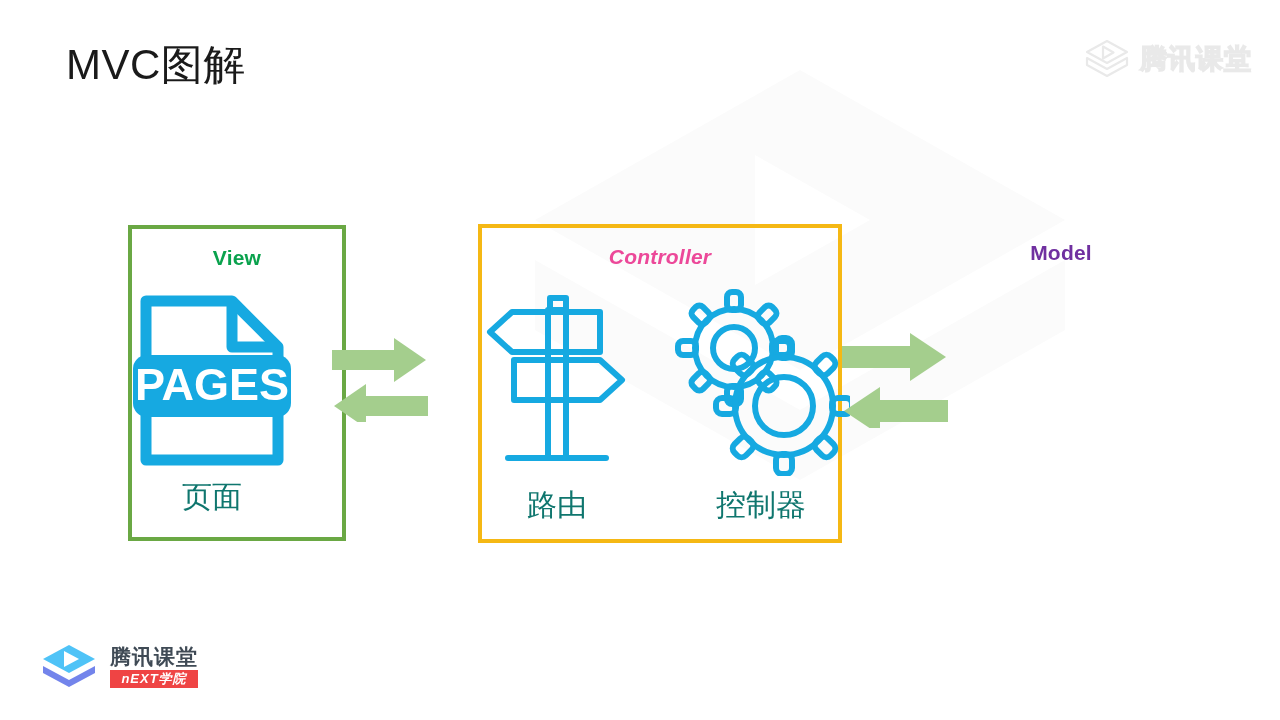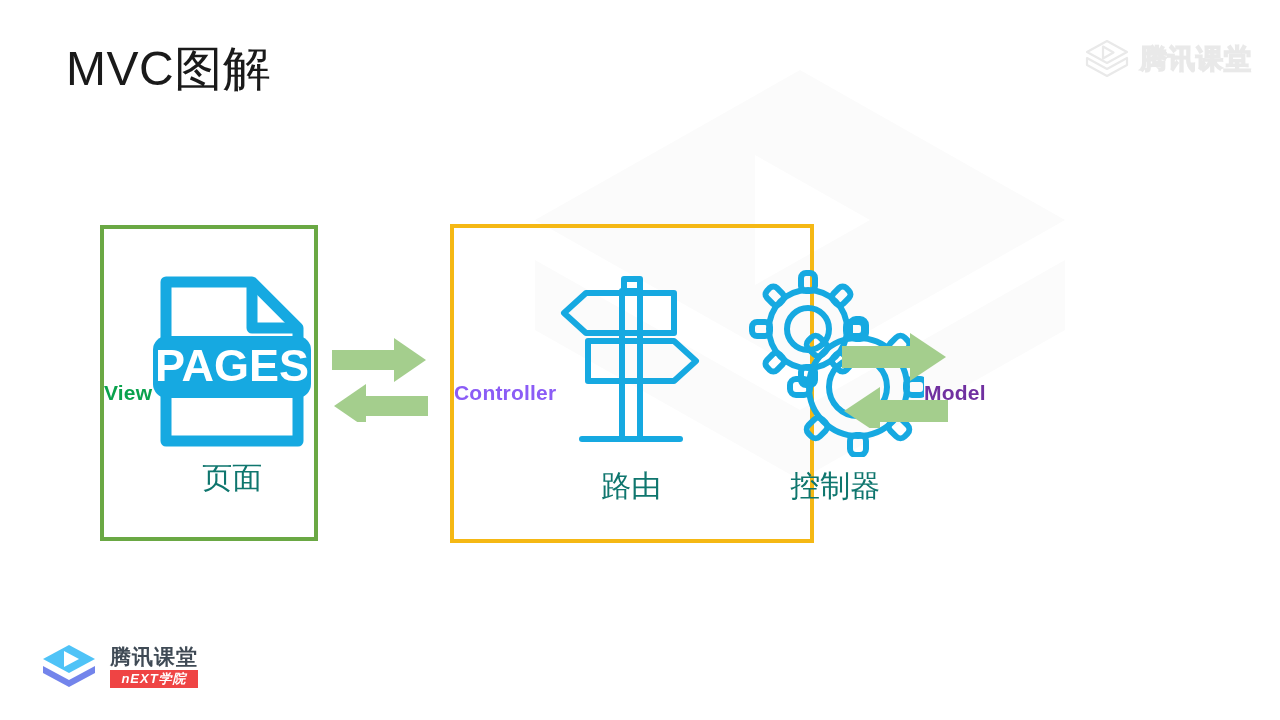--- a/index.html
+++ b/index.html
@@ -24,21 +24,21 @@
     height: 540px;
     pointer-events: none;
     z-index: 0;
   }
 
   
   .slide-title {
     position: absolute;
     left: 66px;
     top: 40px;
-    font-size: 48px;
+    font-size: 42px;
     line-height: 1.2;
     color: #1a1a1a;
     font-weight: 400;
     letter-spacing: 0.5px;
     z-index: 3;
     white-space: nowrap;
   }
 
   
   .tr-logo {
@@ -101,22 +101,23 @@
     width: 1280px;
     height: 720px;
     z-index: 2;
   }
 
   .panel {
     position: absolute;
     box-sizing: border-box;
     background: transparent;
     display: flex;
-    flex-direction: row;
-    align-items: center;
+    flex-direction: column;
+    align-items: center;
+    margin-left: 28px;
   }
   .panel-view {
     left: 100px;
     top: 225px;
     width: 218px;
     height: 316px;
     border: 4px solid #6aa844;
   }
   .panel-controller {
     left: 450px;
@@ -135,21 +136,21 @@
   }
 
   .panel-label {
     font-size: 21px;
     font-weight: 700;
     line-height: 1;
     margin-top: 18px;
     letter-spacing: 0.2px;
   }
   .label-view      { color: #0aa24d; }
-  .label-controller{ color: #8b5cf6; }
+  .label-controller{ color: #ec4899; font-style: italic; }
   .label-model     { color: #7030a0; }
 
   .panel-icons {
     flex: 1;
     display: flex;
     align-items: center;
     gap: 40px;
     width: 100%;
   }
   .icon-cell {

